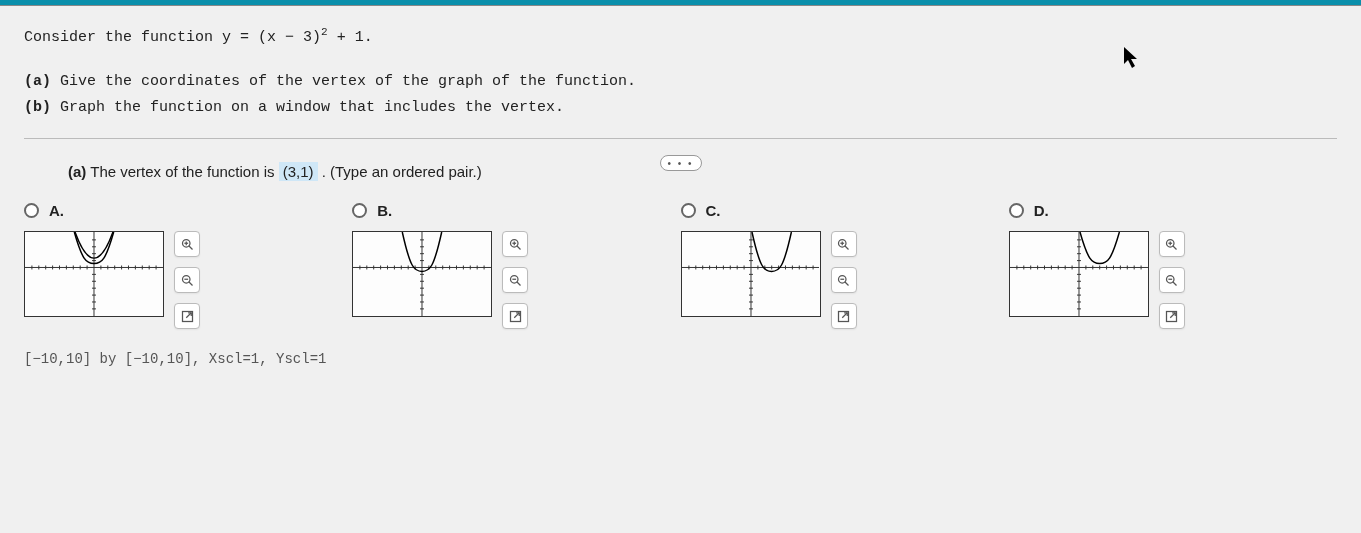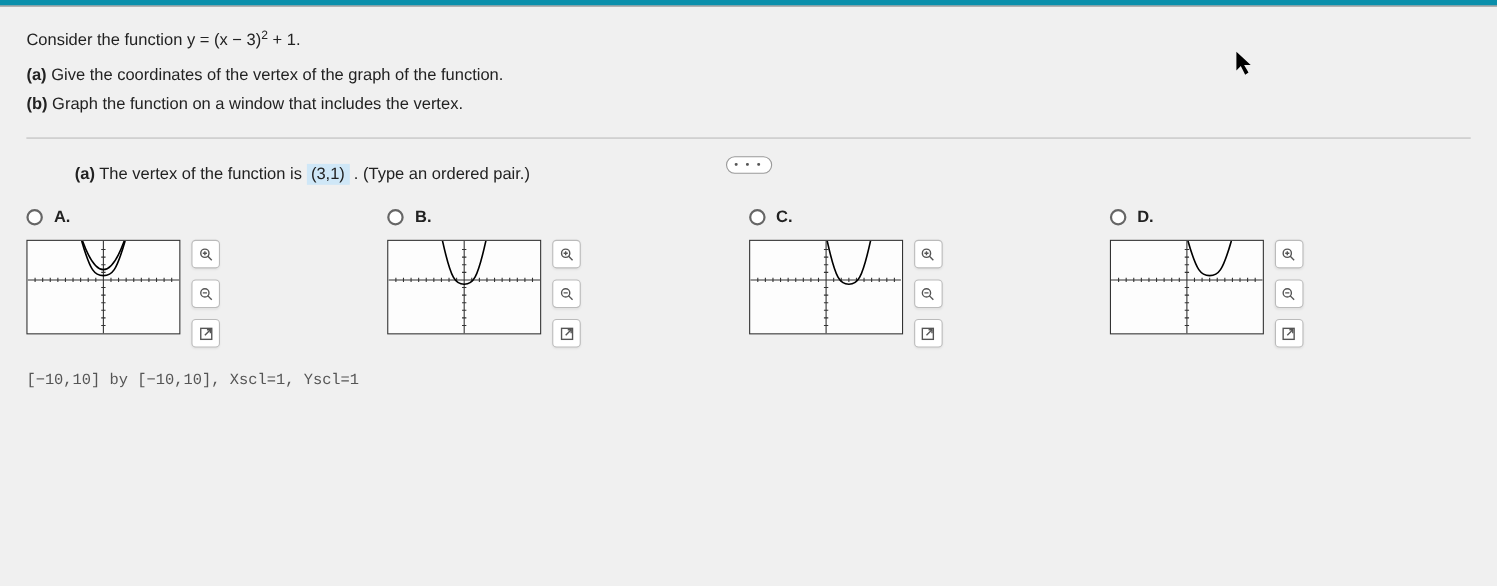--- a/index.html
+++ b/index.html
@@ -17,23 +17,24 @@
       border-bottom: 1px solid #888;
     }
     .content {
       padding: 18px 24px 10px 24px;
       position: relative;
     }
     .question-text {
       color: #222;
       font-size: 15px;
       line-height: 1.6;
+      font-family: Liberation Mono, monospace;
     }
     .sup { vertical-align: super; font-size: 11px; }
-    .part-list { margin-top: 8px; }
+    .part-list { margin-top: 20px; }
     .part-list div { margin-bottom: 2px; }
     .bold { font-weight: bold; }
     .divider {
       position: relative;
       border: none;
       border-top: 1px solid #bbb;
       margin: 18px 0 24px 0;
     }
     .ellipsis-pill {
       position: absolute;

